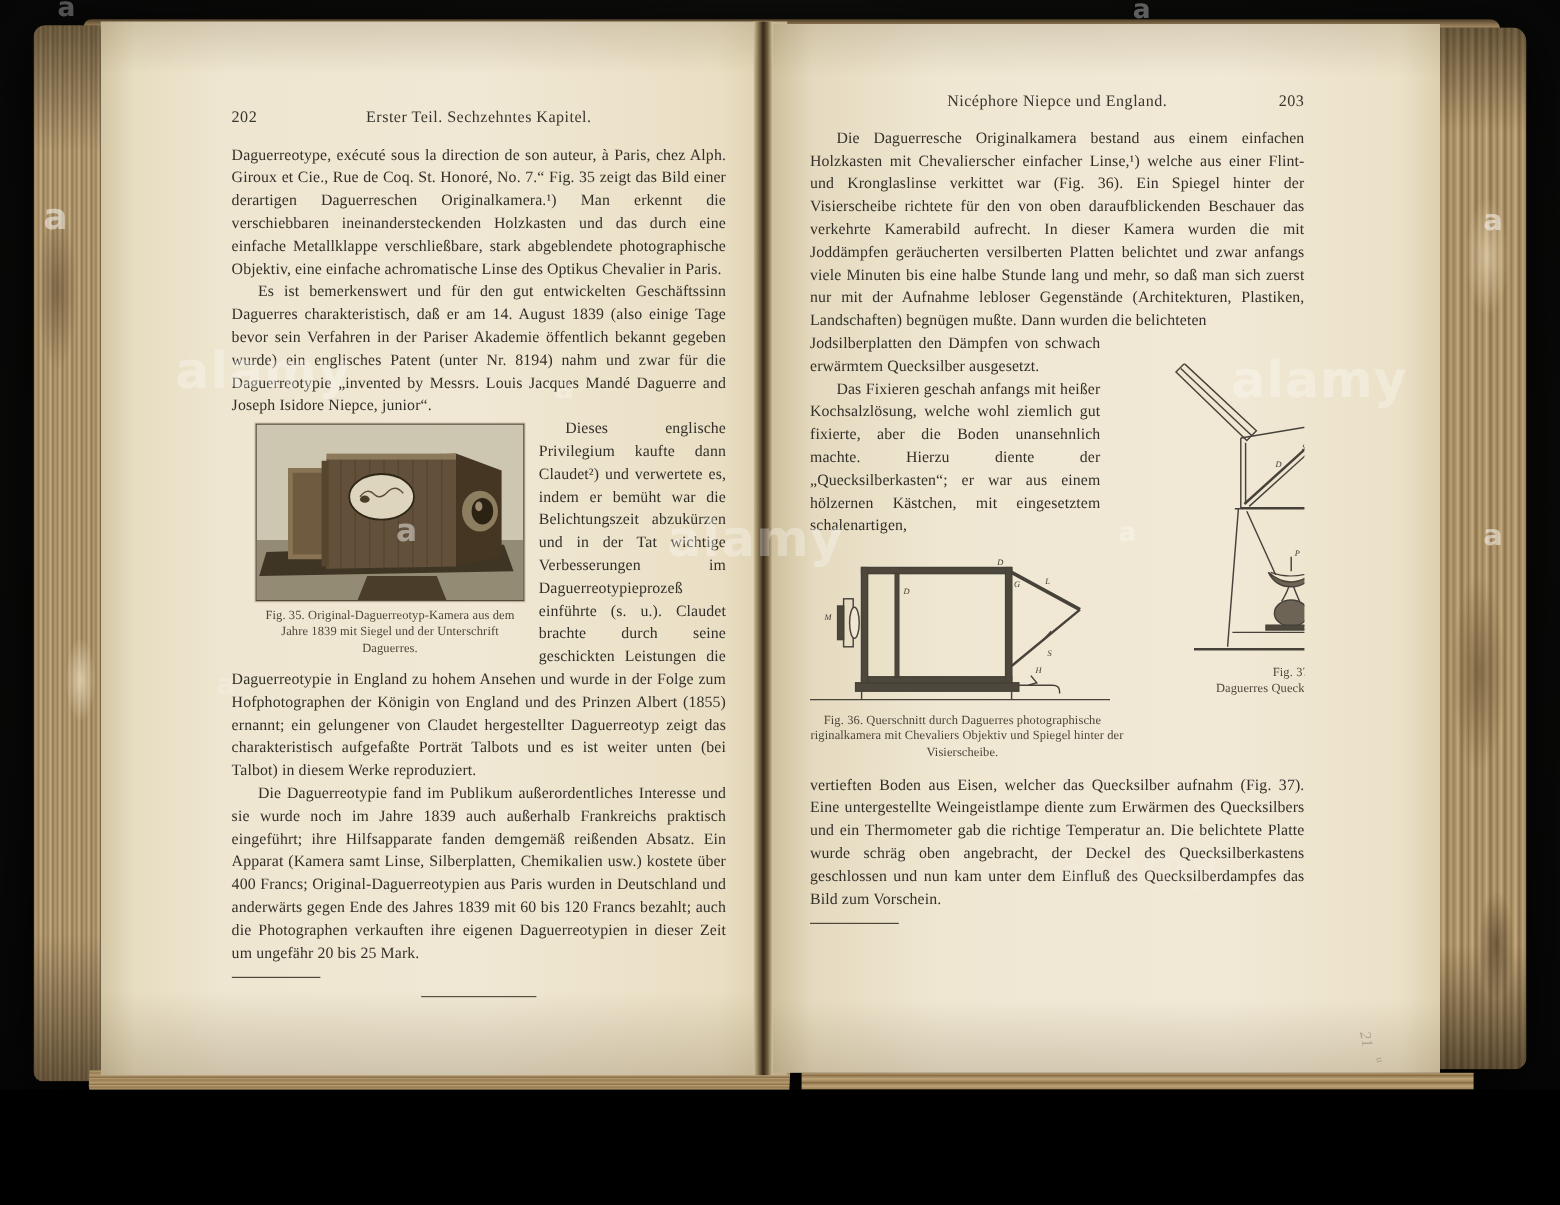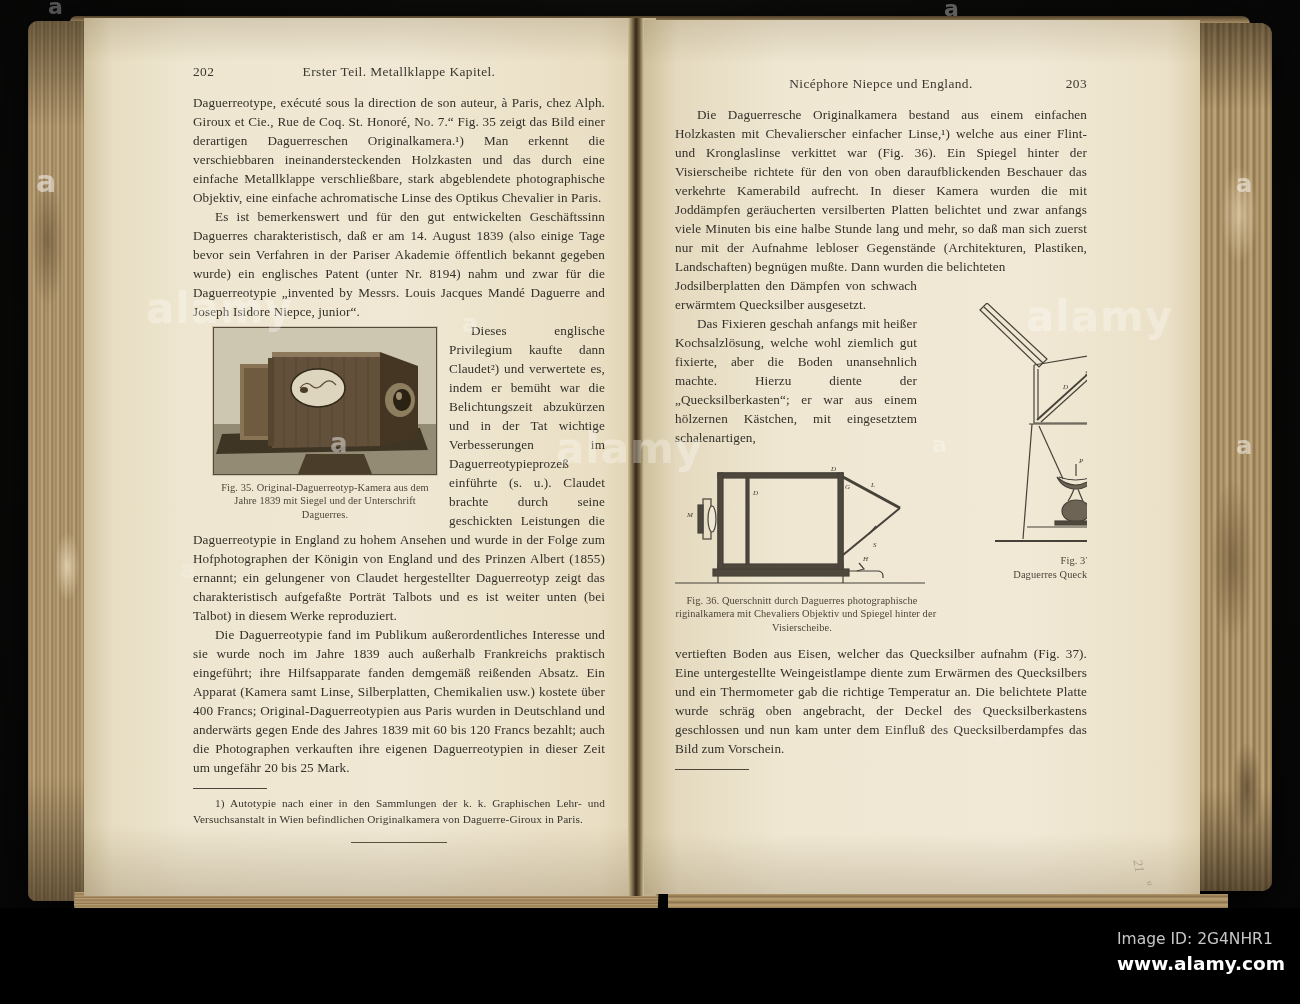--- a/index.html
+++ b/index.html
@@ -38,21 +38,21 @@
              background:linear-gradient(180deg,rgba(110,88,55,.20),rgba(0,0,0,0) 5%,rgba(0,0,0,0) 92%,rgba(110,88,55,.25));}
   .gutter{position:absolute;left:600px;top:2px;width:16px;height:878px;
              background:linear-gradient(90deg,#cfc19e 0%,#7e6a48 28%,#32271a 50%,#6d5a3a 72%,#d4c6a3 100%);}
   .page-right{position:absolute;left:616px;top:4px;width:556px;height:874px;
              background:linear-gradient(90deg,#cec09c 0%,#e5dabf 6%,#efe7d2 25%,#f1e9d6 68%,#ebe1c8 94%,#dccfae 100%);}
   .page-right:before{content:"";position:absolute;inset:0;
              background:linear-gradient(180deg,rgba(110,88,55,.18),rgba(0,0,0,0) 5%,rgba(0,0,0,0) 93%,rgba(110,88,55,.22));}
 
   
   .col{position:absolute;color:#33302a;font-size:13.2px;line-height:19px;text-align:justify;letter-spacing:.1px;}
-  .lp-content{left:109px;top:44px;width:412px;height:806px;overflow:hidden;}
+  .lp-content{left:109px;top:70px;width:412px;height:806px;overflow:hidden;}
   .rp-content{left:31px;top:54px;width:412px;height:810px;overflow:hidden;}
   .phead{position:relative;height:18px;margin-bottom:13px;font-size:13.4px;letter-spacing:.4px;color:#3a3731;text-align:center;}
   .phead .num-l{position:absolute;left:0;top:0;}
   .phead .num-r{position:absolute;right:0;top:0;}
   p.bp{margin:0;}
   p.ind{text-indent:22px;}
   .narrow{width:242px;}
 
   
   .fig35{float:left;width:224px;margin:5px 12px 4px 0;padding-left:20px;}
@@ -91,21 +91,21 @@
     <div class="edge-top"></div>
     <div class="edge-left"></div>
     <div class="edge-right"></div>
     <div class="edge-bottom-left"></div>
     <div class="edge-bottom-right"></div>
 
     <div class="page-left">
       <div class="col lp-content">
         <div class="phead">
           <span class="num-l">202</span>
-          <span>Erster Teil.  Metallklappe Kapitel.</span>
+          <span>Erster Teil.  Sechzehntes Kapitel.</span>
         </div>
         <p class="bp">Daguerreotype, exécuté sous la direction de son auteur, à Paris, chez Alph. Giroux et Cie., Rue de Coq. St. Honoré, No. 7.“   Fig. 35 zeigt das Bild einer derartigen Daguerreschen Originalkamera.¹) Man erkennt die verschiebbaren ineinandersteckenden Holzkasten und das durch eine einfache Metallklappe verschließbare, stark abgeblendete photographische Objektiv, eine einfache achromatische Linse des Optikus Chevalier in Paris.</p>
         <p class="bp ind">Es ist bemerkenswert und für den gut entwickelten Geschäftssinn Daguerres charakteristisch, daß er am 14. August 1839 (also einige Tage bevor sein Verfahren in der Pariser Akademie öffentlich bekannt gegeben wurde) ein englisches Patent (unter Nr. 8194) nahm und zwar für die Daguerreotypie „invented by Messrs. Louis Jacques Mandé Daguerre and Joseph Isidore Niepce, junior“.</p>
         <div>
           <figure class="fig35" style="margin-left:0;margin-top:6px;">
             <svg width="222" height="146" viewBox="0 0 222 146">
               <rect width="222" height="146" fill="#cdc6b1"></rect>
               <rect x="0" y="96" width="222" height="50" fill="#948b75"></rect>
               <polygon points="8,106 206,100 214,122 2,126" fill="#3f3525"></polygon>
               <polygon points="92,126 150,126 158,146 84,146" fill="#4a3e2b"></polygon>
@@ -133,21 +133,20 @@
               <ellipse cx="90" cy="62" rx="4" ry="3" fill="#4a3c26"></ellipse>
               <rect x="54" y="30" width="6" height="88" fill="#57462f"></rect>
             </svg>
             <figcaption class="cap">Fig. 35.  Original-Daguerreotyp-Kamera aus dem Jahre 1839 mit Siegel und der Unterschrift Daguerres.</figcaption>
           </figure>
           <p class="bp ind">Dieses englische Privilegium kaufte dann Claudet²) und verwertete es, indem er bemüht war die Belichtungszeit abzukürzen und in der Tat wichtige Verbesserungen im Daguerreotypieprozeß einführte (s. u.). Claudet brachte durch seine geschickten Leistungen die Daguerreotypie in England zu hohem Ansehen und wurde in der Folge zum Hofphotographen der Königin von England und des Prinzen Albert (1855) ernannt; ein gelungener von Claudet hergestellter Daguerreotyp zeigt das charakteristisch aufgefaßte Porträt Talbots und es ist weiter unten (bei Talbot) in diesem Werke reproduziert.</p>
           <div style="clear:both"></div>
         </div>
         <p class="bp ind">Die Daguerreotypie fand im Publikum außerordentliches Interesse und sie wurde noch im Jahre 1839 auch außerhalb Frankreichs praktisch eingeführt; ihre Hilfsapparate fanden demgemäß reißenden Absatz. Ein Apparat (Kamera samt Linse, Silberplatten, Chemikalien usw.) kostete über 400 Francs; Original-Daguerreotypien aus Paris wurden in Deutschland und anderwärts gegen Ende des Jahres 1839 mit 60 bis 120 Francs bezahlt; auch die Photographen verkauften ihre eigenen Daguerreotypien in dieser Zeit um ungefähr 20 bis 25 Mark.</p>
         <hr class="fnrule">
-        <p class="fn">1) Autotypie nach einer in den Sammlungen der k. k. Graphischen Lehr- und Versuchsanstalt in Wien befindlichen Originalkamera von Daguerre-Giroux in Paris.</p>
         <hr class="endrule">
       </div>
     </div>
 
     <div class="gutter"></div>
 
     <div class="page-right">
       <div class="col rp-content">
         <div class="phead">
           <span>Nicéphore Niepce und England.</span>
@@ -267,18 +266,14 @@
   <span class="wm" style="left:932px;top:432px;font-size:22px;opacity:.30;">a</span>
   <span class="wm" style="left:330px;top:428px;font-size:26px;opacity:.45;">a</span>
   <span class="wm" style="left:884px;top:698px;font-size:38px;opacity:.12;">alamy</span>
   <span class="wm" style="left:180px;top:556px;font-size:24px;opacity:.18;">a</span>
   <span class="wm" style="left:1236px;top:170px;font-size:24px;opacity:.5;">a</span>
   <span class="wm" style="left:1236px;top:432px;font-size:24px;opacity:.5;">a</span>
   <span class="wm" style="left:944px;top:-4px;font-size:22px;opacity:.35;">a</span>
   <span class="wm" style="left:48px;top:-6px;font-size:22px;opacity:.3;">a</span>
 
   <div class="bottom-band"></div>
-  <div class="idblock">
-    <div class="iid">Image ID: 2G4NHR1</div>
-    <div class="site">www.alamy.com</div>
-  </div>
 
 </div>
 
 </body></html>

